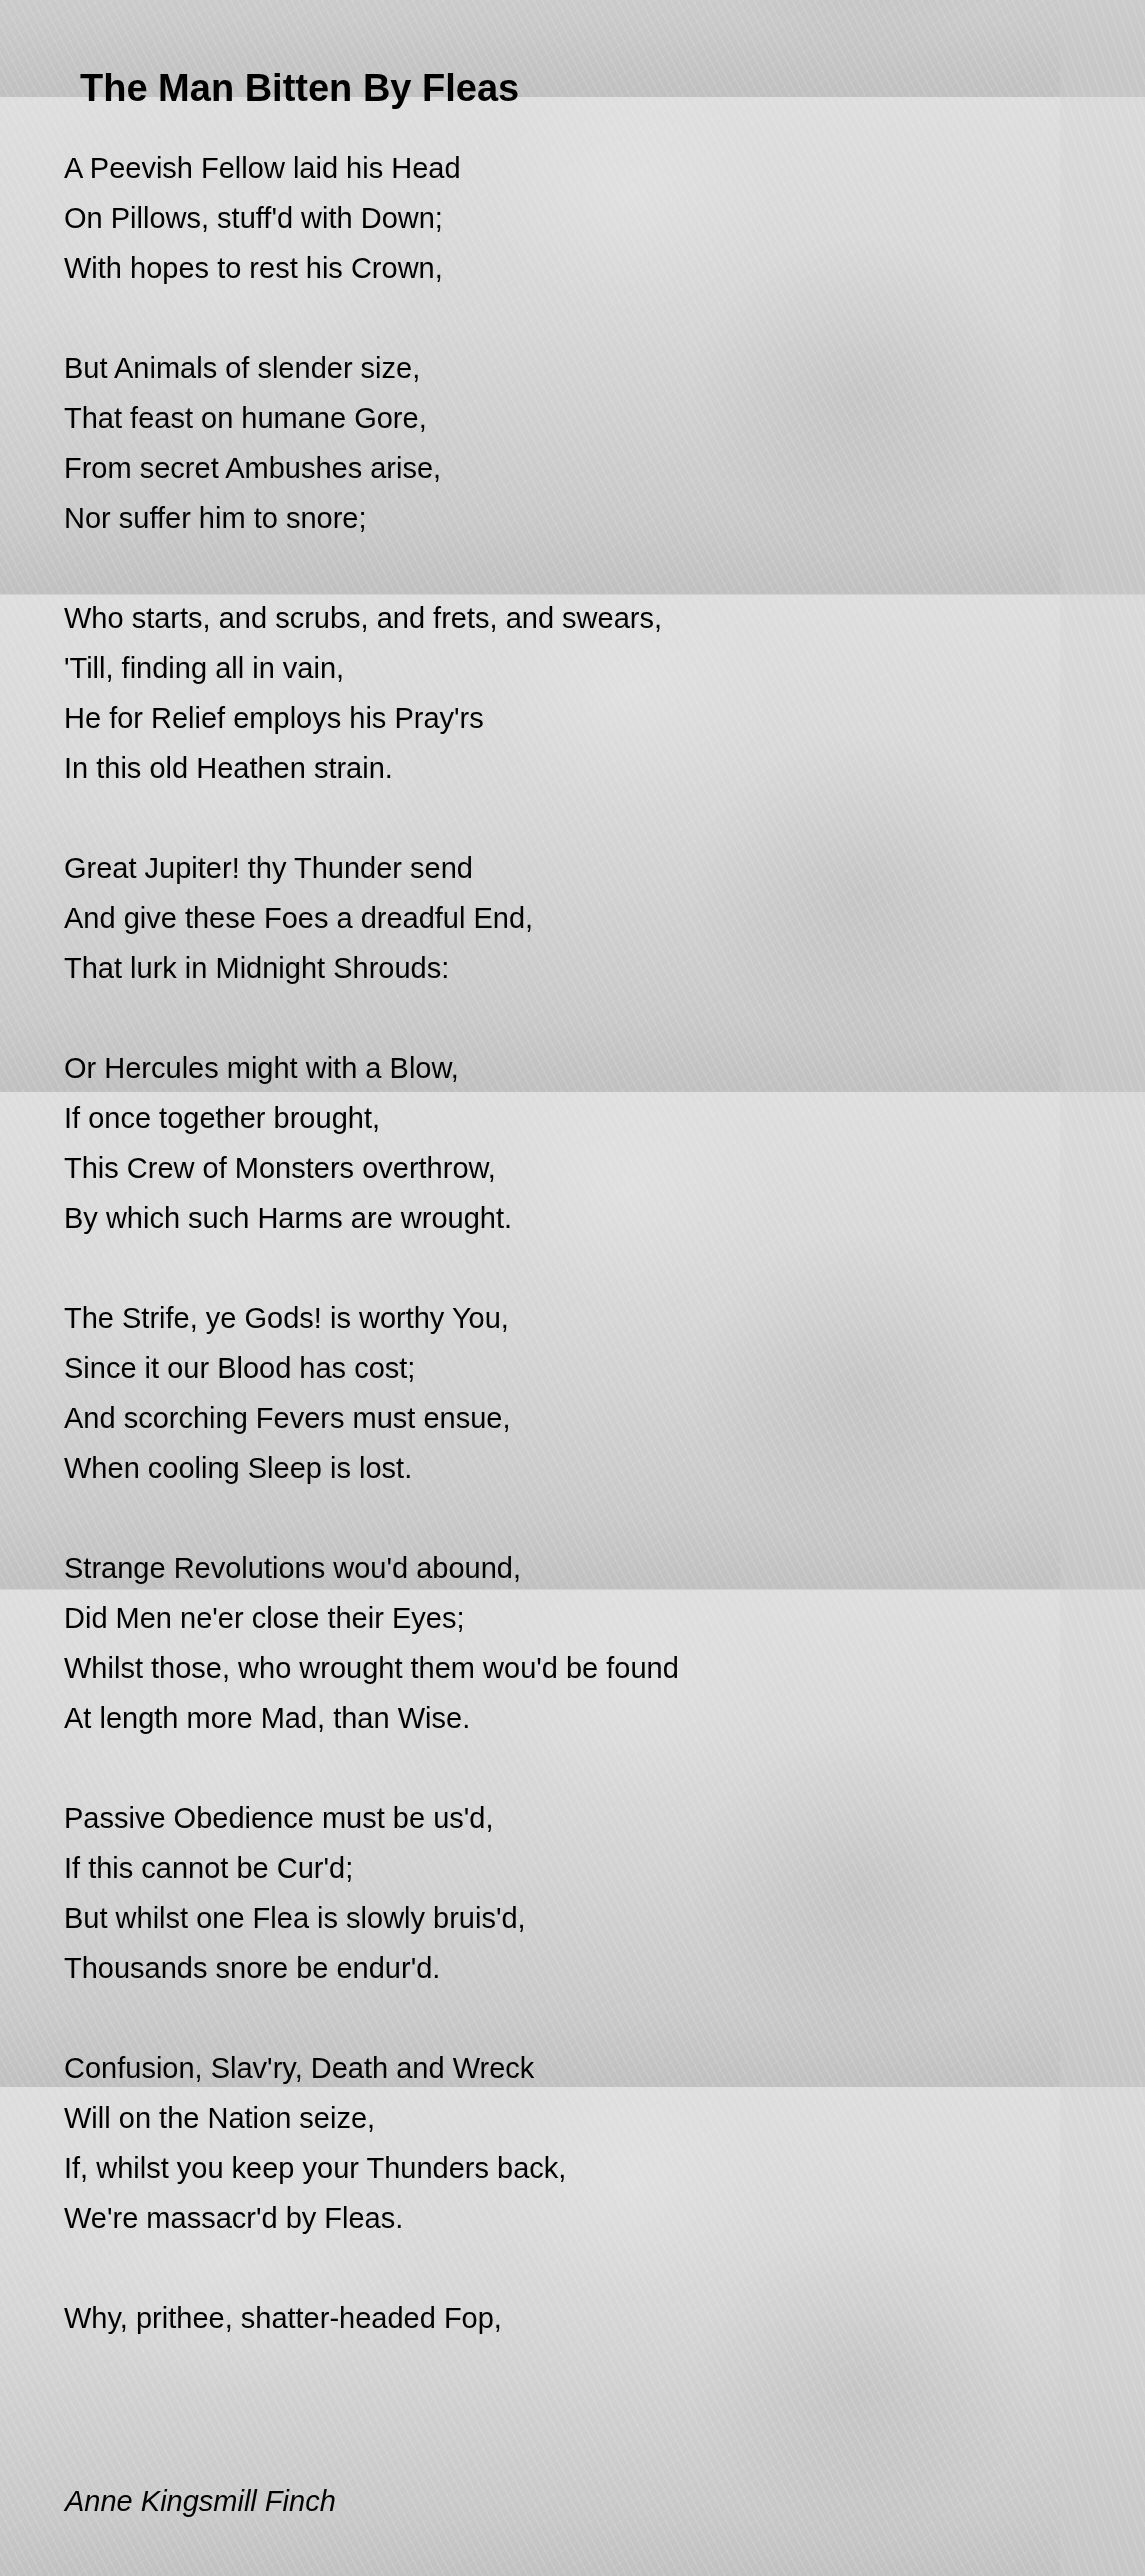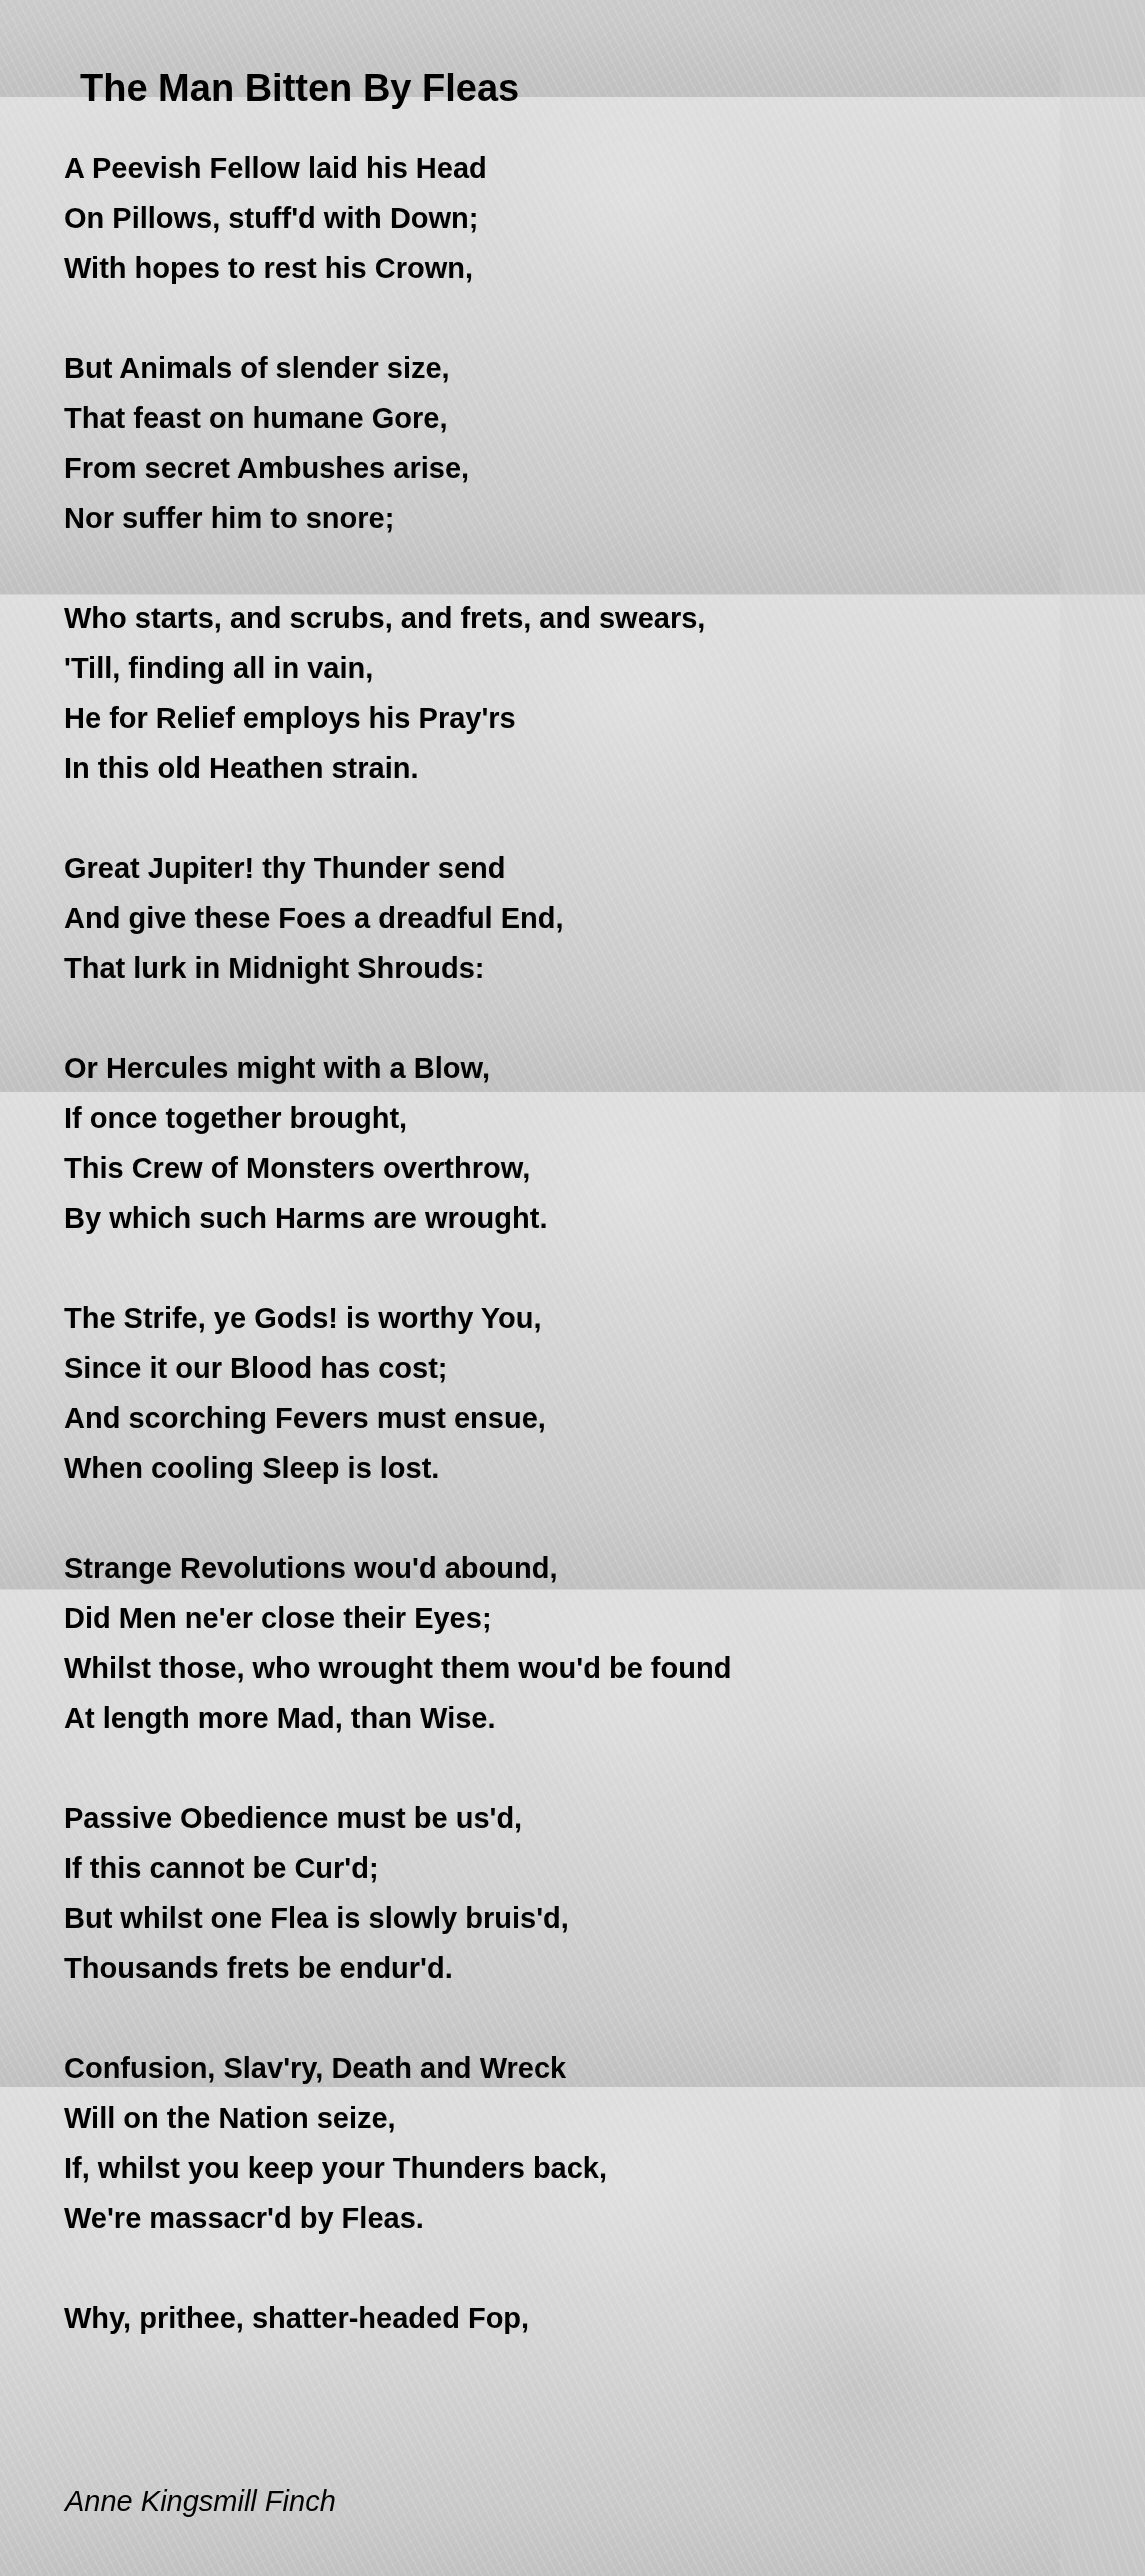--- a/index.html
+++ b/index.html
@@ -66,21 +66,21 @@
     top: 143px;
     width: 1050px;
     margin: 0;
   }
   .stanza {
     margin: 0 0 50px 0;
   }
   .line {
     display: block;
     font-family: "Liberation Sans", sans-serif;
-    font-weight: bold;
+    font-weight: normal;
     font-size: 29px;
     line-height: 50px;
     height: 50px;
     color: #000000;
     white-space: nowrap;
   }
   .author {
     position: absolute;
     left: 65px;
     top: 2477px;
@@ -159,21 +159,21 @@
     <div class="stanza">
       <span class="line">Strange Revolutions wou'd abound,</span>
       <span class="line">Did Men ne'er close their Eyes;</span>
       <span class="line">Whilst those, who wrought them wou'd be found</span>
       <span class="line">At length more Mad, than Wise.</span>
     </div>
     <div class="stanza">
       <span class="line">Passive Obedience must be us'd,</span>
       <span class="line">If this cannot be Cur'd;</span>
       <span class="line">But whilst one Flea is slowly bruis'd,</span>
-      <span class="line">Thousands frets be endur'd.</span>
+      <span class="line">Thousands snore be endur'd.</span>
     </div>
     <div class="stanza">
       <span class="line">Confusion, Slav'ry, Death and Wreck</span>
       <span class="line">Will on the Nation seize,</span>
       <span class="line">If, whilst you keep your Thunders back,</span>
       <span class="line">We're massacr'd by Fleas.</span>
     </div>
     <div class="stanza">
       <span class="line">Why, prithee, shatter-headed Fop,</span>
     </div>

